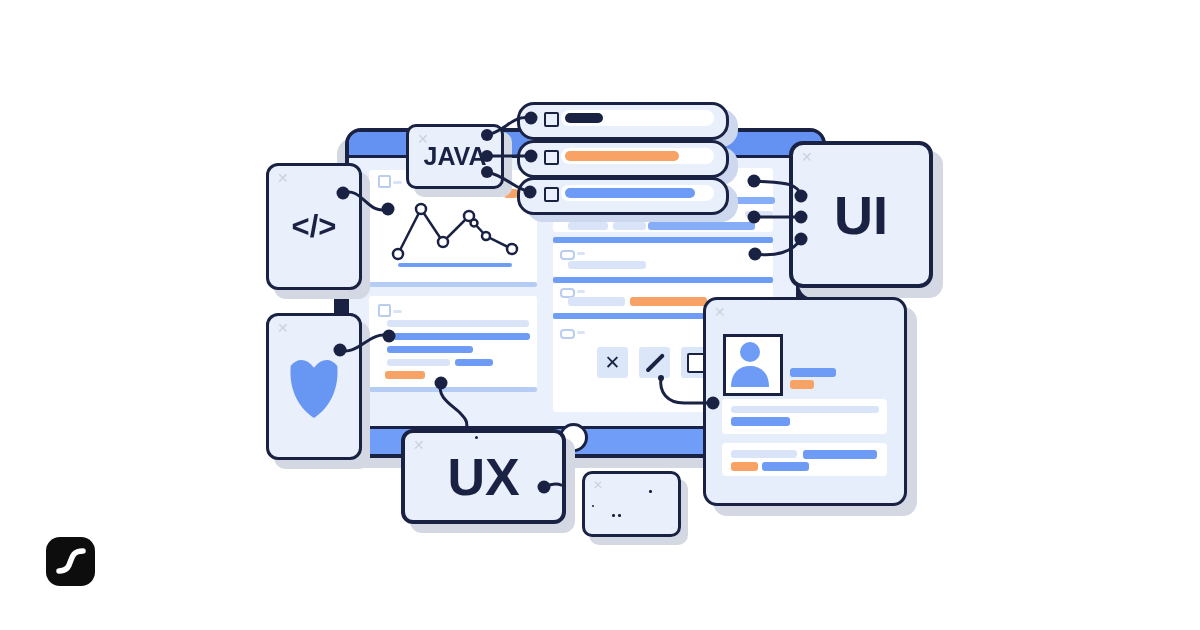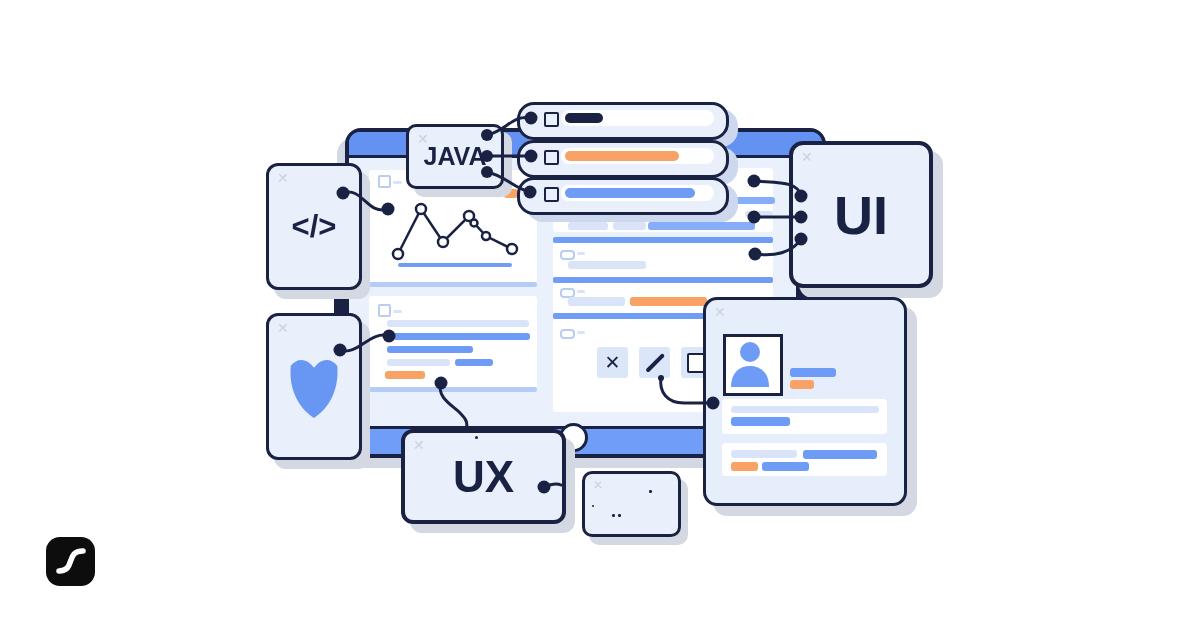--- a/index.html
+++ b/index.html
@@ -177,21 +177,21 @@
     </svg>
   </div>
 
   <div class="node-card" style="left:789px;top:141px;width:136px;height:139px;border-radius:14px;border-width:4px;box-shadow:10px 10px 0 var(--shadow);">
     <span class="close">✕</span>
     <span class="node-label" style="font-size:54px;">UI</span>
   </div>
 
   <div class="node-card" style="left:401px;top:429px;width:157px;height:87px;border-radius:12px;border-width:4px;box-shadow:9px 9px 0 var(--shadow);">
     <span class="close">✕</span>
-    <span class="node-label" style="font-size:44px;text-align:right;">UX</span>
+    <span class="node-label" style="font-size:52px;text-align:right;">UX</span>
     <div class="speck" style="left:70px;top:3px;width:3px;height:3px;"></div>
   </div>
 
   <div class="node-card" style="left:703px;top:297px;width:198px;height:203px;border-radius:14px;background:var(--profile-bg);box-shadow:10px 10px 0 var(--shadow);">
     <span class="close">✕</span>
     <div class="abs" style="left:17px;top:34px;width:54px;height:56px;background:#fff;border:3px solid var(--navy);">
       <svg width="48" height="50" viewBox="0 0 48 50">
         <circle class="person" cx="24" cy="15" r="10"></circle>
         <path class="person" d="M5 50 C 5 36, 13 29, 24 29 C 35 29, 43 36, 43 50 Z"></path>
       </svg>

